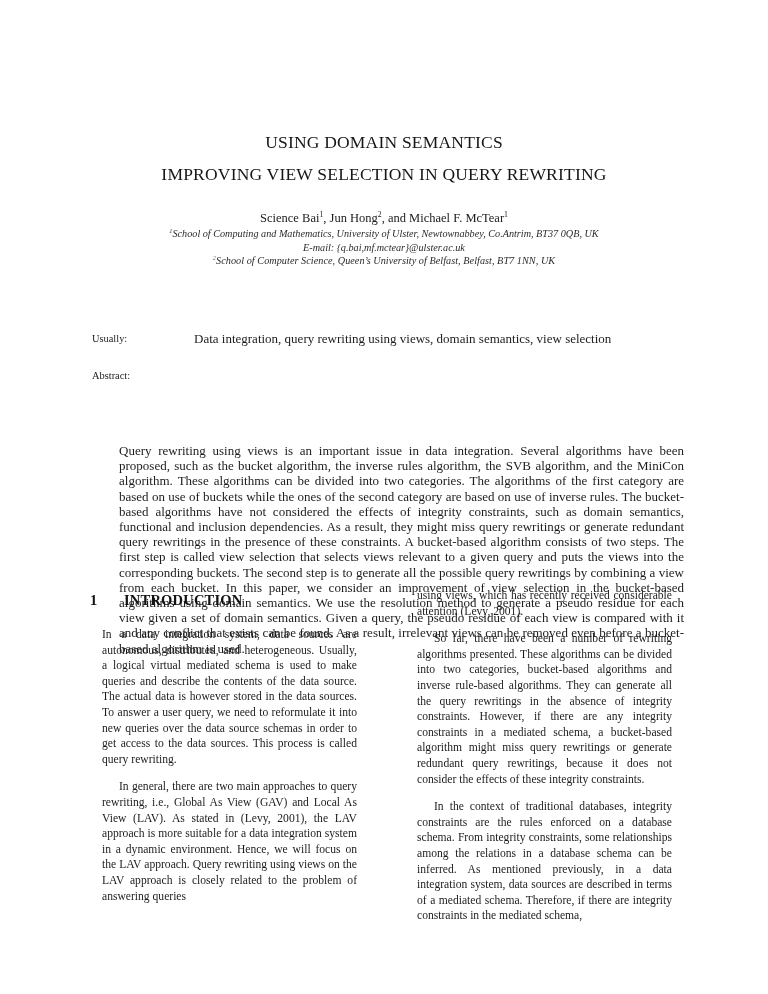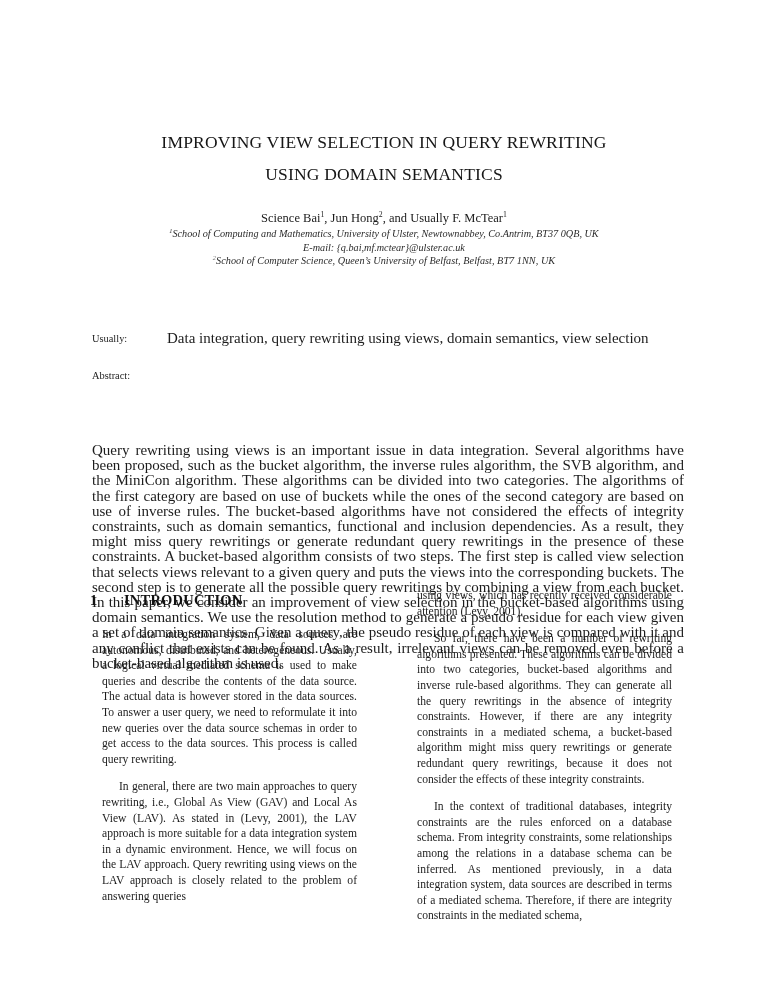--- a/index.html
+++ b/index.html
@@ -77,24 +77,25 @@
   .meta-row.abstract { top: 368px; flex-direction: column; }
   .meta-label {
     width: 75px;
     flex: 0 0 75px;
     font-size: 10.4px;
     line-height: 15.2px;
     color: #1c1c1c;
   }
   .meta-body {
     flex: 1;
-    font-size: 15px;
+    font-size: 13px;
     line-height: 15.2px;
     text-align: justify;
     color: #1c1c1c;
+    margin-left: 27px;
   }
 
   
   .columns {
     position: absolute;
     left: 90px;
     top: 576px;
     width: 594px;
     height: 300px;
     display: flex;
@@ -128,26 +129,26 @@
   p.body-par.first-after-heading { margin-top: 17px; }
   p.body-par.indented { text-indent: 17px; }
   p.body-par + p.body-par { margin-top: 0; }
 </style>
 </head>
 <body>
 
 <div class="page">
 
   <div class="title-block">
+    <div class="title-line">USING DOMAIN SEMANTICS</div>
     <div class="title-line">IMPROVING VIEW SELECTION IN QUERY REWRITING</div>
-    <div class="title-line">USING DOMAIN SEMANTICS</div>
   </div>
 
   <div class="authors-block">
-    <div class="author-names"><span>Science Bai</span><sup>1</sup><span>, Jun Hong</span><sup>2</sup><span>, and Usually F. McTear</span><sup>1</sup></div>
+    <div class="author-names"><span>Science Bai</span><sup>1</sup><span>, Jun Hong</span><sup>2</sup><span>, and Michael F. McTear</span><sup>1</sup></div>
     <div class="affil"><sup>1</sup><span>School of Computing and Mathematics, University of Ulster, Newtownabbey, Co.Antrim, BT37 0QB, UK</span></div>
     <div class="affil">E-mail: {q.bai,mf.mctear}@ulster.ac.uk</div>
     <div class="affil small-indent"><sup class="faint">2</sup><span>School of Computer Science, Queen’s University of Belfast, Belfast, BT7 1NN, UK</span></div>
   </div>
 
   <div class="meta-row keywords">
     <div class="meta-label">Usually:</div>
     <div class="meta-body">Data integration, query rewriting using views, domain semantics, view selection</div>
   </div>
 

